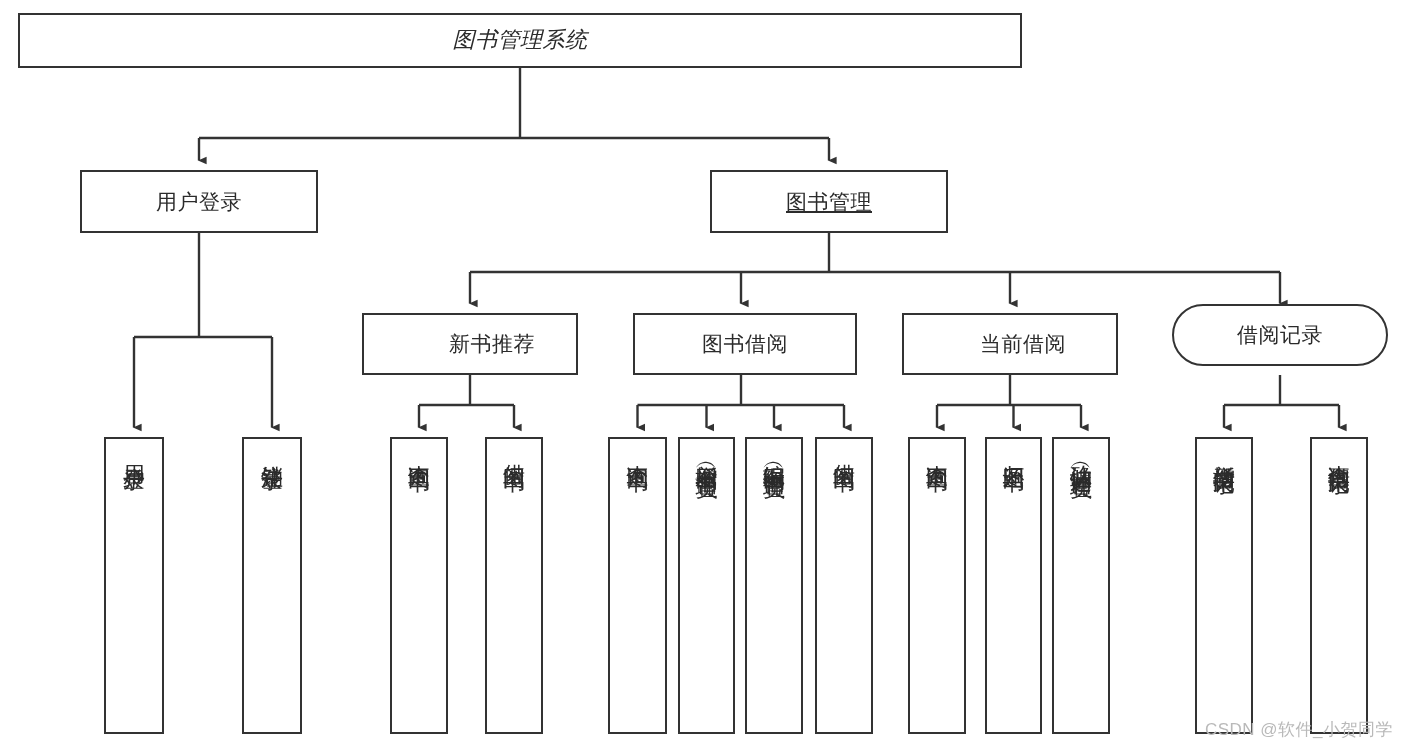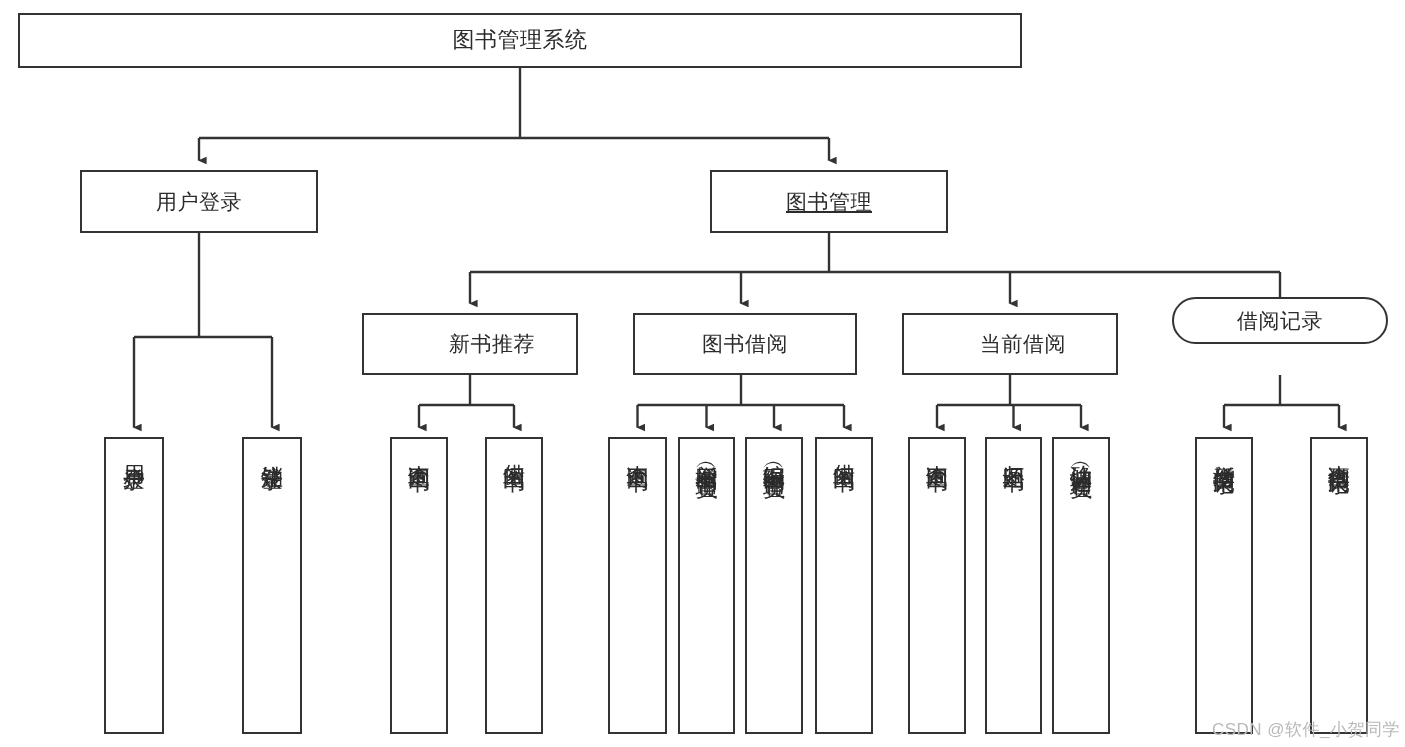--- a/index.html
+++ b/index.html
@@ -55,21 +55,21 @@
   .node.leaf .label {
     writing-mode: vertical-rl;
     text-orientation: upright;
     font-size: 22px;
     line-height: 1.18;
     letter-spacing: 2px;
     white-space: nowrap;
   }
   .watermark {
     position: absolute;
-    right: 5px;
+    right: 12px;
     bottom: 6px;
     font-size: 17px;
     color: #b9b9b9;
     letter-spacing: 0.5px;
     white-space: nowrap;
   }
 </style>
 </head>
 <body>
 
@@ -111,39 +111,39 @@
         <line x1="1013.5" y1="405" x2="1013.5" y2="427.5" stroke="#333333" stroke-width="2.4" marker-end="url(#arrowhead)"></line>
         <line x1="1081" y1="405" x2="1081" y2="427.5" stroke="#333333" stroke-width="2.4" marker-end="url(#arrowhead)"></line>
         <line x1="1280" y1="375" x2="1280" y2="405" stroke="#333333" stroke-width="2.4"></line>
         <line x1="1224" y1="405" x2="1339" y2="405" stroke="#333333" stroke-width="2.4"></line>
         <line x1="1224" y1="405" x2="1224" y2="427.5" stroke="#333333" stroke-width="2.4" marker-end="url(#arrowhead)"></line>
         <line x1="1339" y1="405" x2="1339" y2="427.5" stroke="#333333" stroke-width="2.4" marker-end="url(#arrowhead)"></line>
       </g>
   </svg>
 
   <div id="nodes-layer">
-      <div class="node root horiz" style="left: 18px; top: 13px; width: 1004px; height: 55px;">
+      <div class="node root horiz" style="left: 18px; top: 13px; width: 1004px; height: 55px; font-style: italic;">
         <span class="label">图书管理系统</span>
       </div>
       <div class="node horiz" style="left: 80px; top: 170px; width: 238px; height: 63px;">
         <span class="label">用户登录</span>
       </div>
       <div class="node horiz" style="left: 710px; top: 170px; width: 238px; height: 63px; text-decoration: underline;">
         <span class="label">图书管理</span>
       </div>
       <div class="node horiz" style="left: 362px; top: 313px; width: 216px; height: 62px; padding-left: 44px;">
         <span class="label">新书推荐</span>
       </div>
       <div class="node horiz" style="left: 633px; top: 313px; width: 224px; height: 62px;">
         <span class="label">图书借阅</span>
       </div>
       <div class="node horiz" style="left: 902px; top: 313px; width: 216px; height: 62px; padding-left: 26px;">
         <span class="label">当前借阅</span>
       </div>
-      <div class="node horiz" style="left: 1172px; top: 297px; width: 216px; height: 47px; border-radius: 31px;">
+      <div class="node horiz" style="left: 1172px; top: 304px; width: 216px; height: 62px; border-radius: 31px;">
         <span class="label">借阅记录</span>
       </div>
       <div class="node leaf" style="left: 104px; top: 437px; width: 60px; height: 297px;">
         <span class="label">用户登录</span>
       </div>
       <div class="node leaf" style="left: 242px; top: 437px; width: 60px; height: 297px;">
         <span class="label">注销登录</span>
       </div>
       <div class="node leaf" style="left: 390px; top: 437px; width: 58px; height: 297px;">
         <span class="label">查询图书</span>

